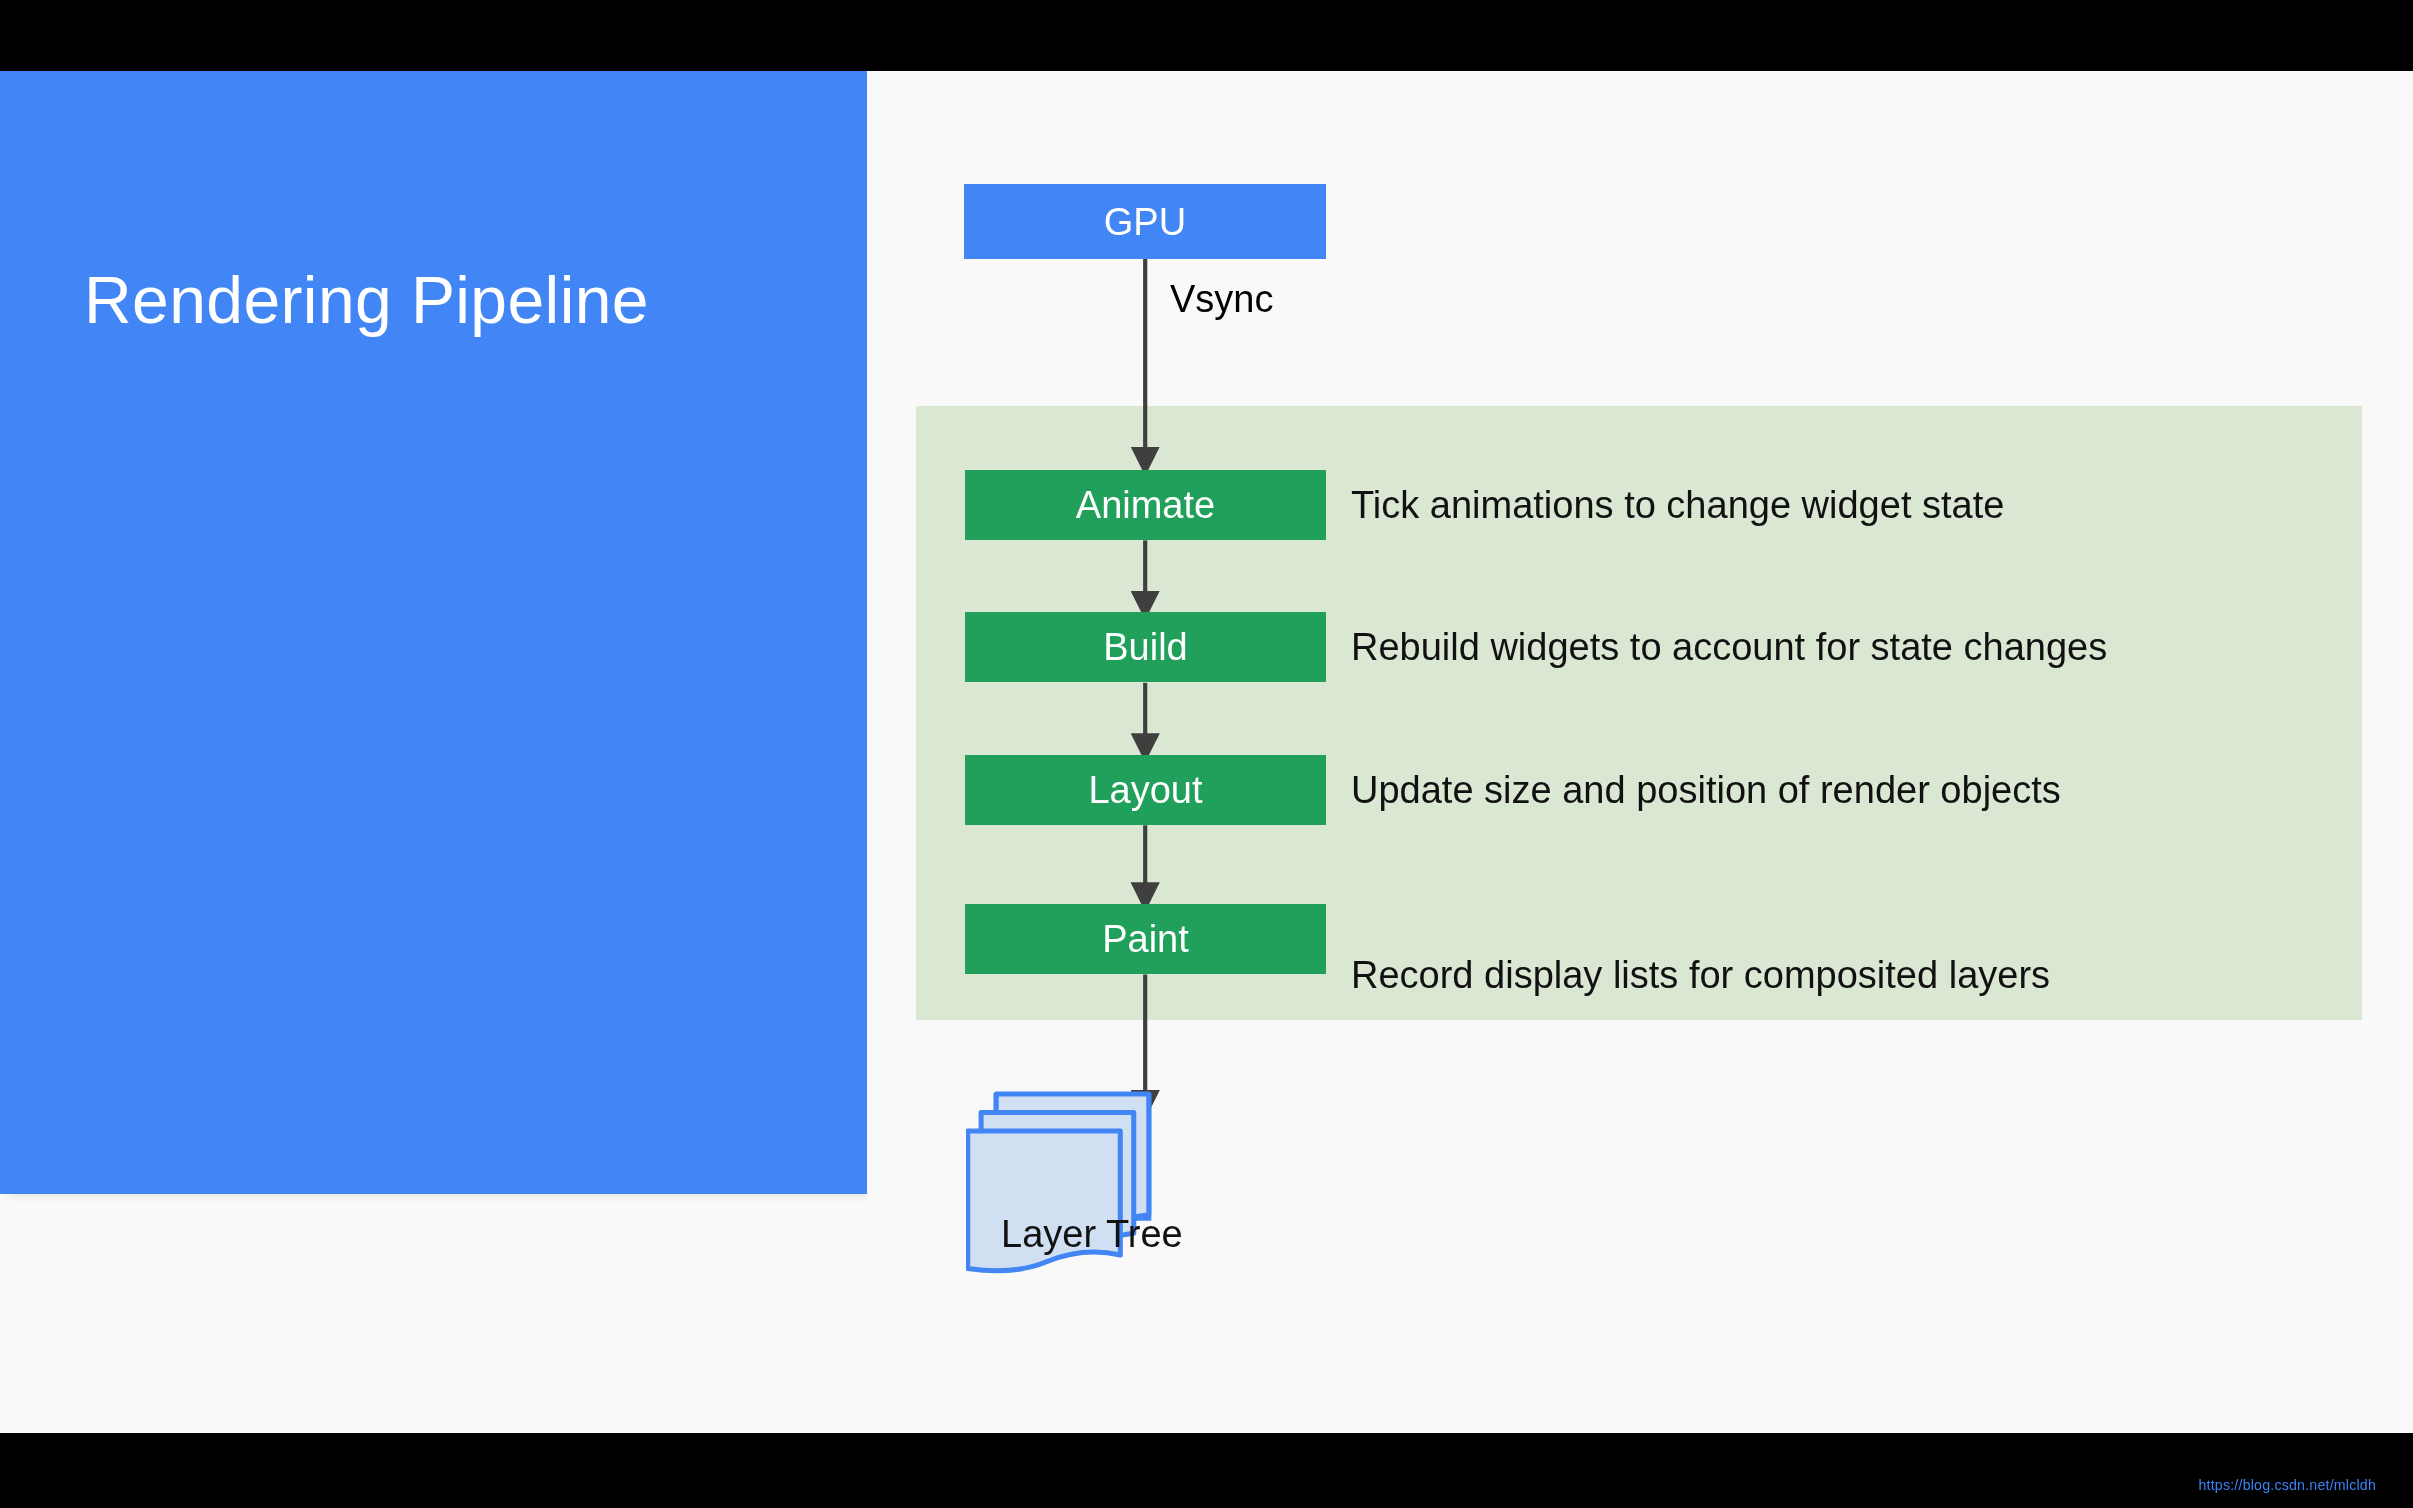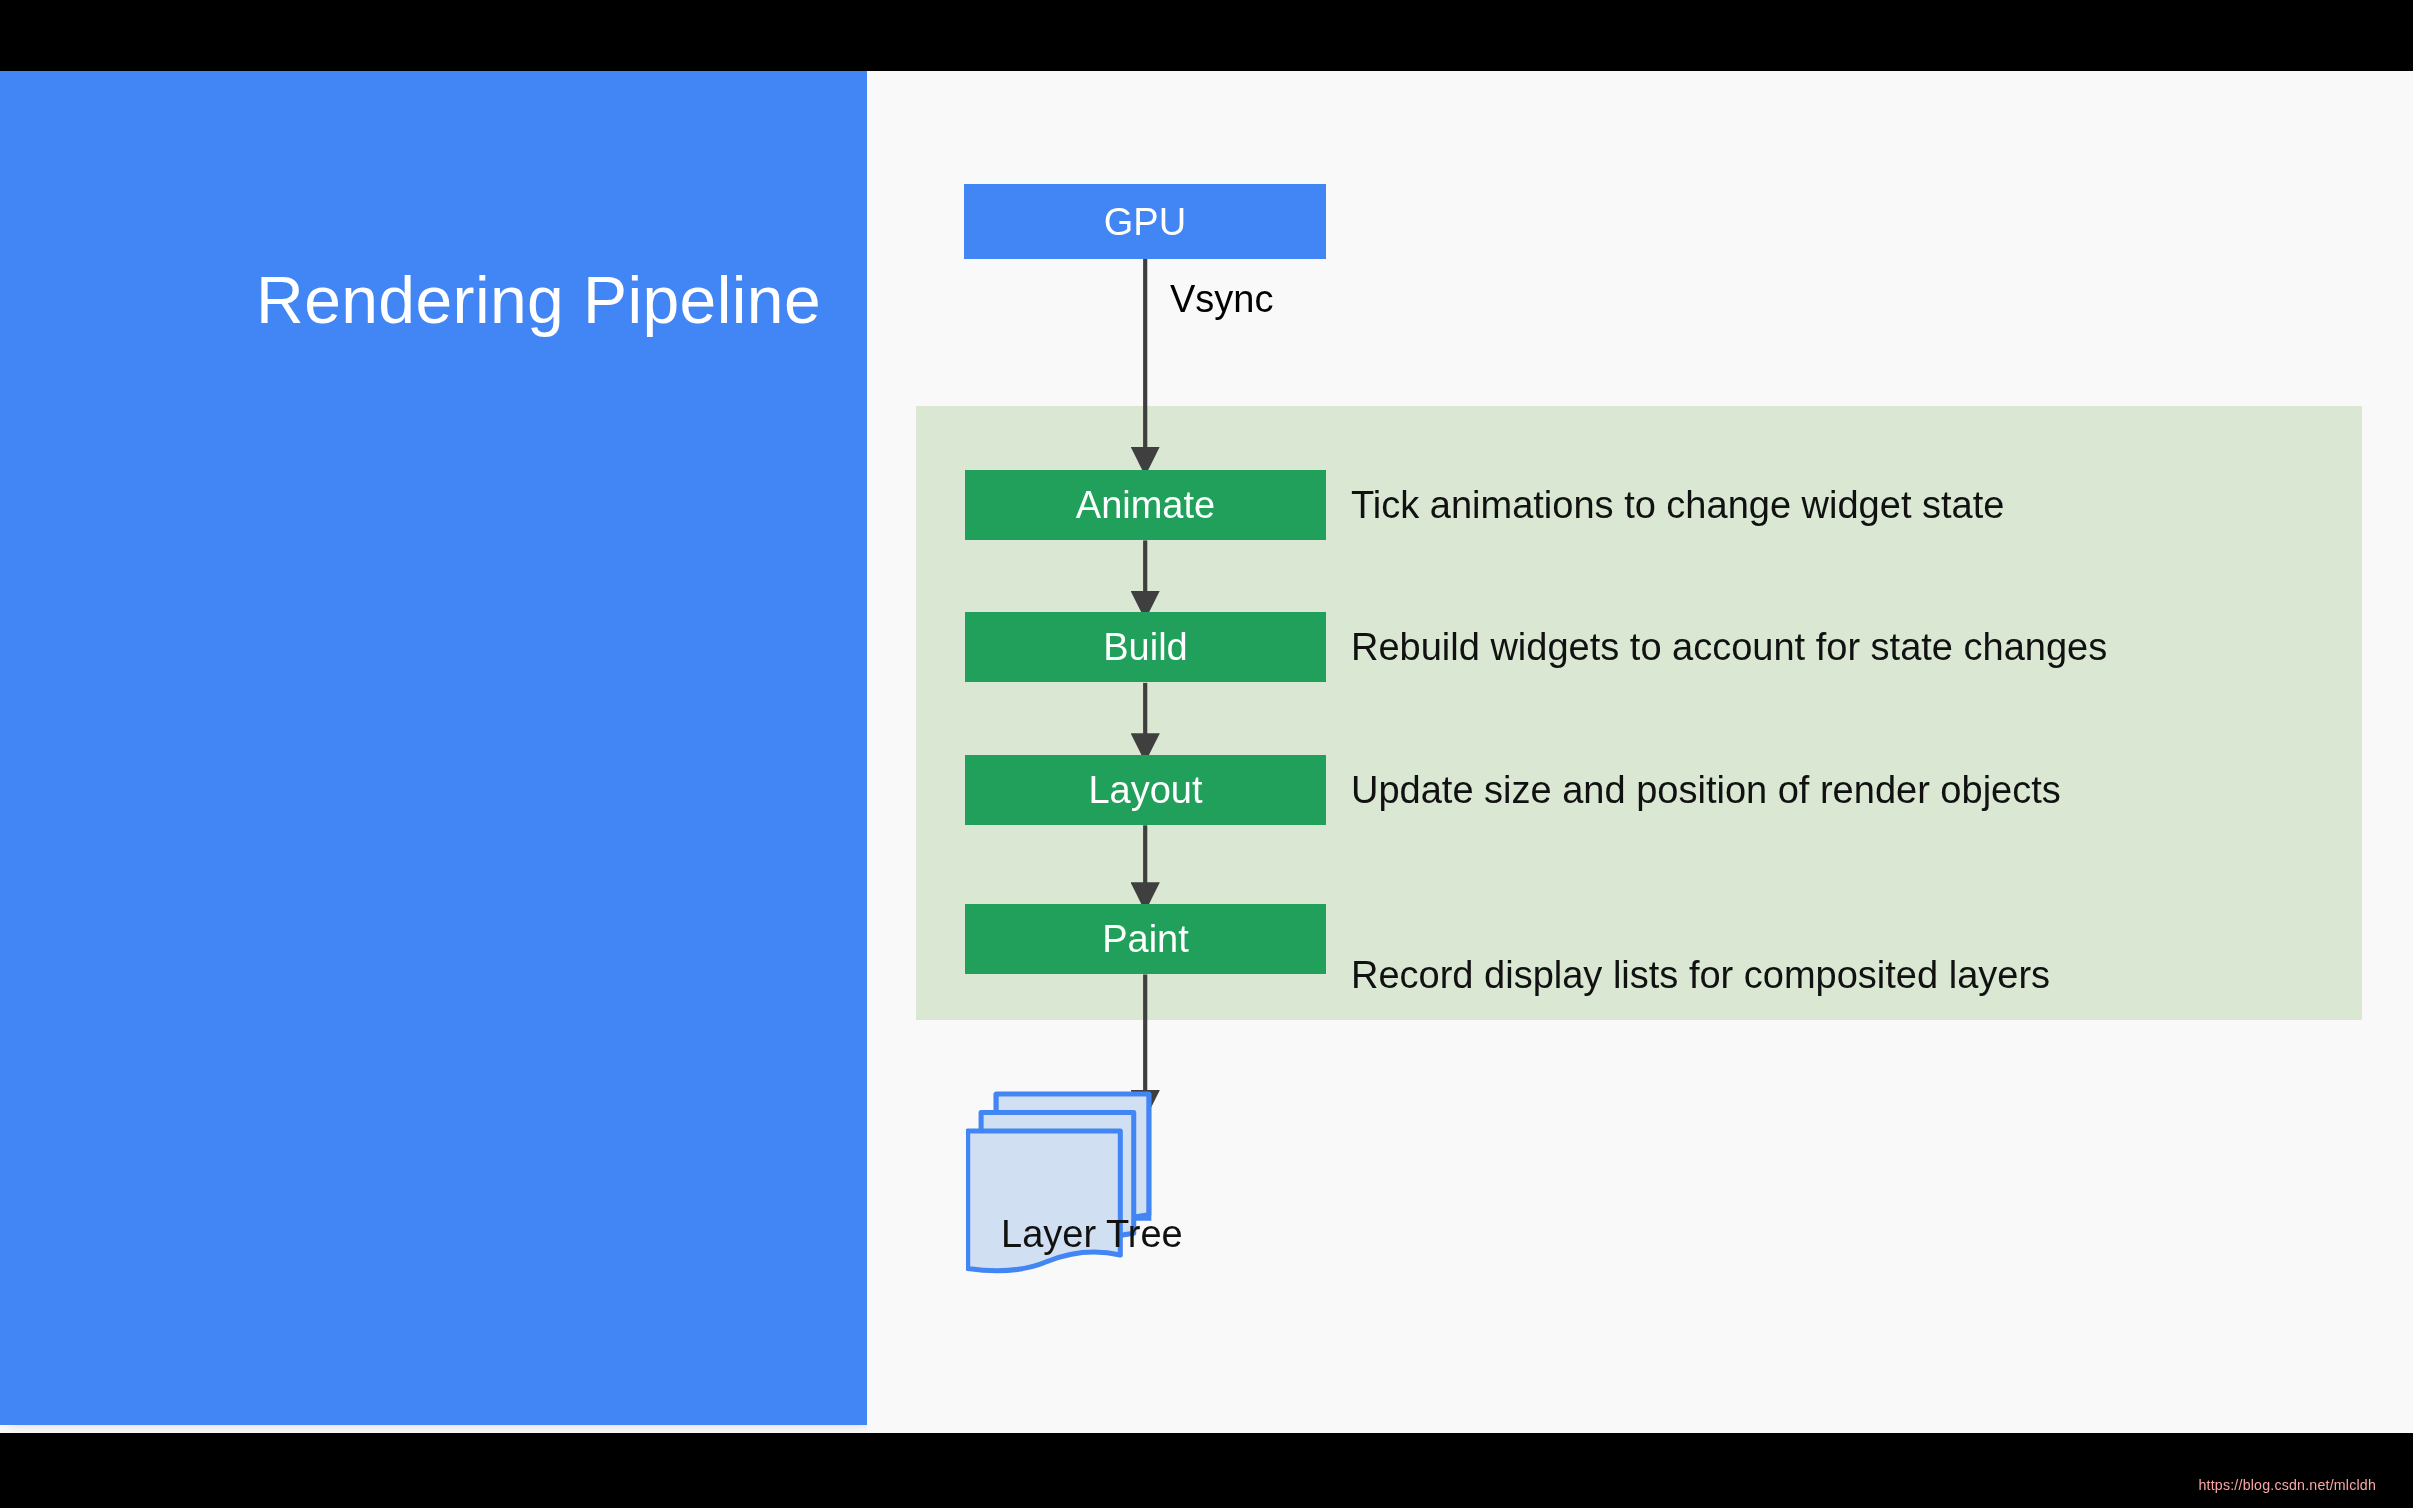--- a/index.html
+++ b/index.html
@@ -40,24 +40,23 @@
     height: 1362px;
     background: #f9f9f9;
   }
 
   
   #title-panel {
     position: absolute;
     left: 0;
     top: 0;
     width: 867px;
-    height: 1354px;
+    height: 1123px;
     background: #4285f4;
     box-shadow: 5px 0 11.7px -3.4px rgba(0,0,0,0.22);
-    text-align: right;
   }
   #slide-title {
     position: absolute;
     left: 84px;
     top: 193px;
     width: 737px;
     color: #ffffff;
     font-size: 66px;
     font-weight: 400;
     letter-spacing: 0.4px;
@@ -169,21 +168,21 @@
     font-size: 38px;
     font-weight: 400;
     white-space: nowrap;
   }
 
   
   #watermark {
     position: absolute;
     right: 37px;
     top: 1477px;
-    color: #fca5a5;
+    color: #3b82f6;
     font-size: 14.2px;
     font-weight: 400;
     letter-spacing: 0.2px;
     white-space: nowrap;
   }
 </style>
 </head>
 <body>
 
 <div id="slide-root">

